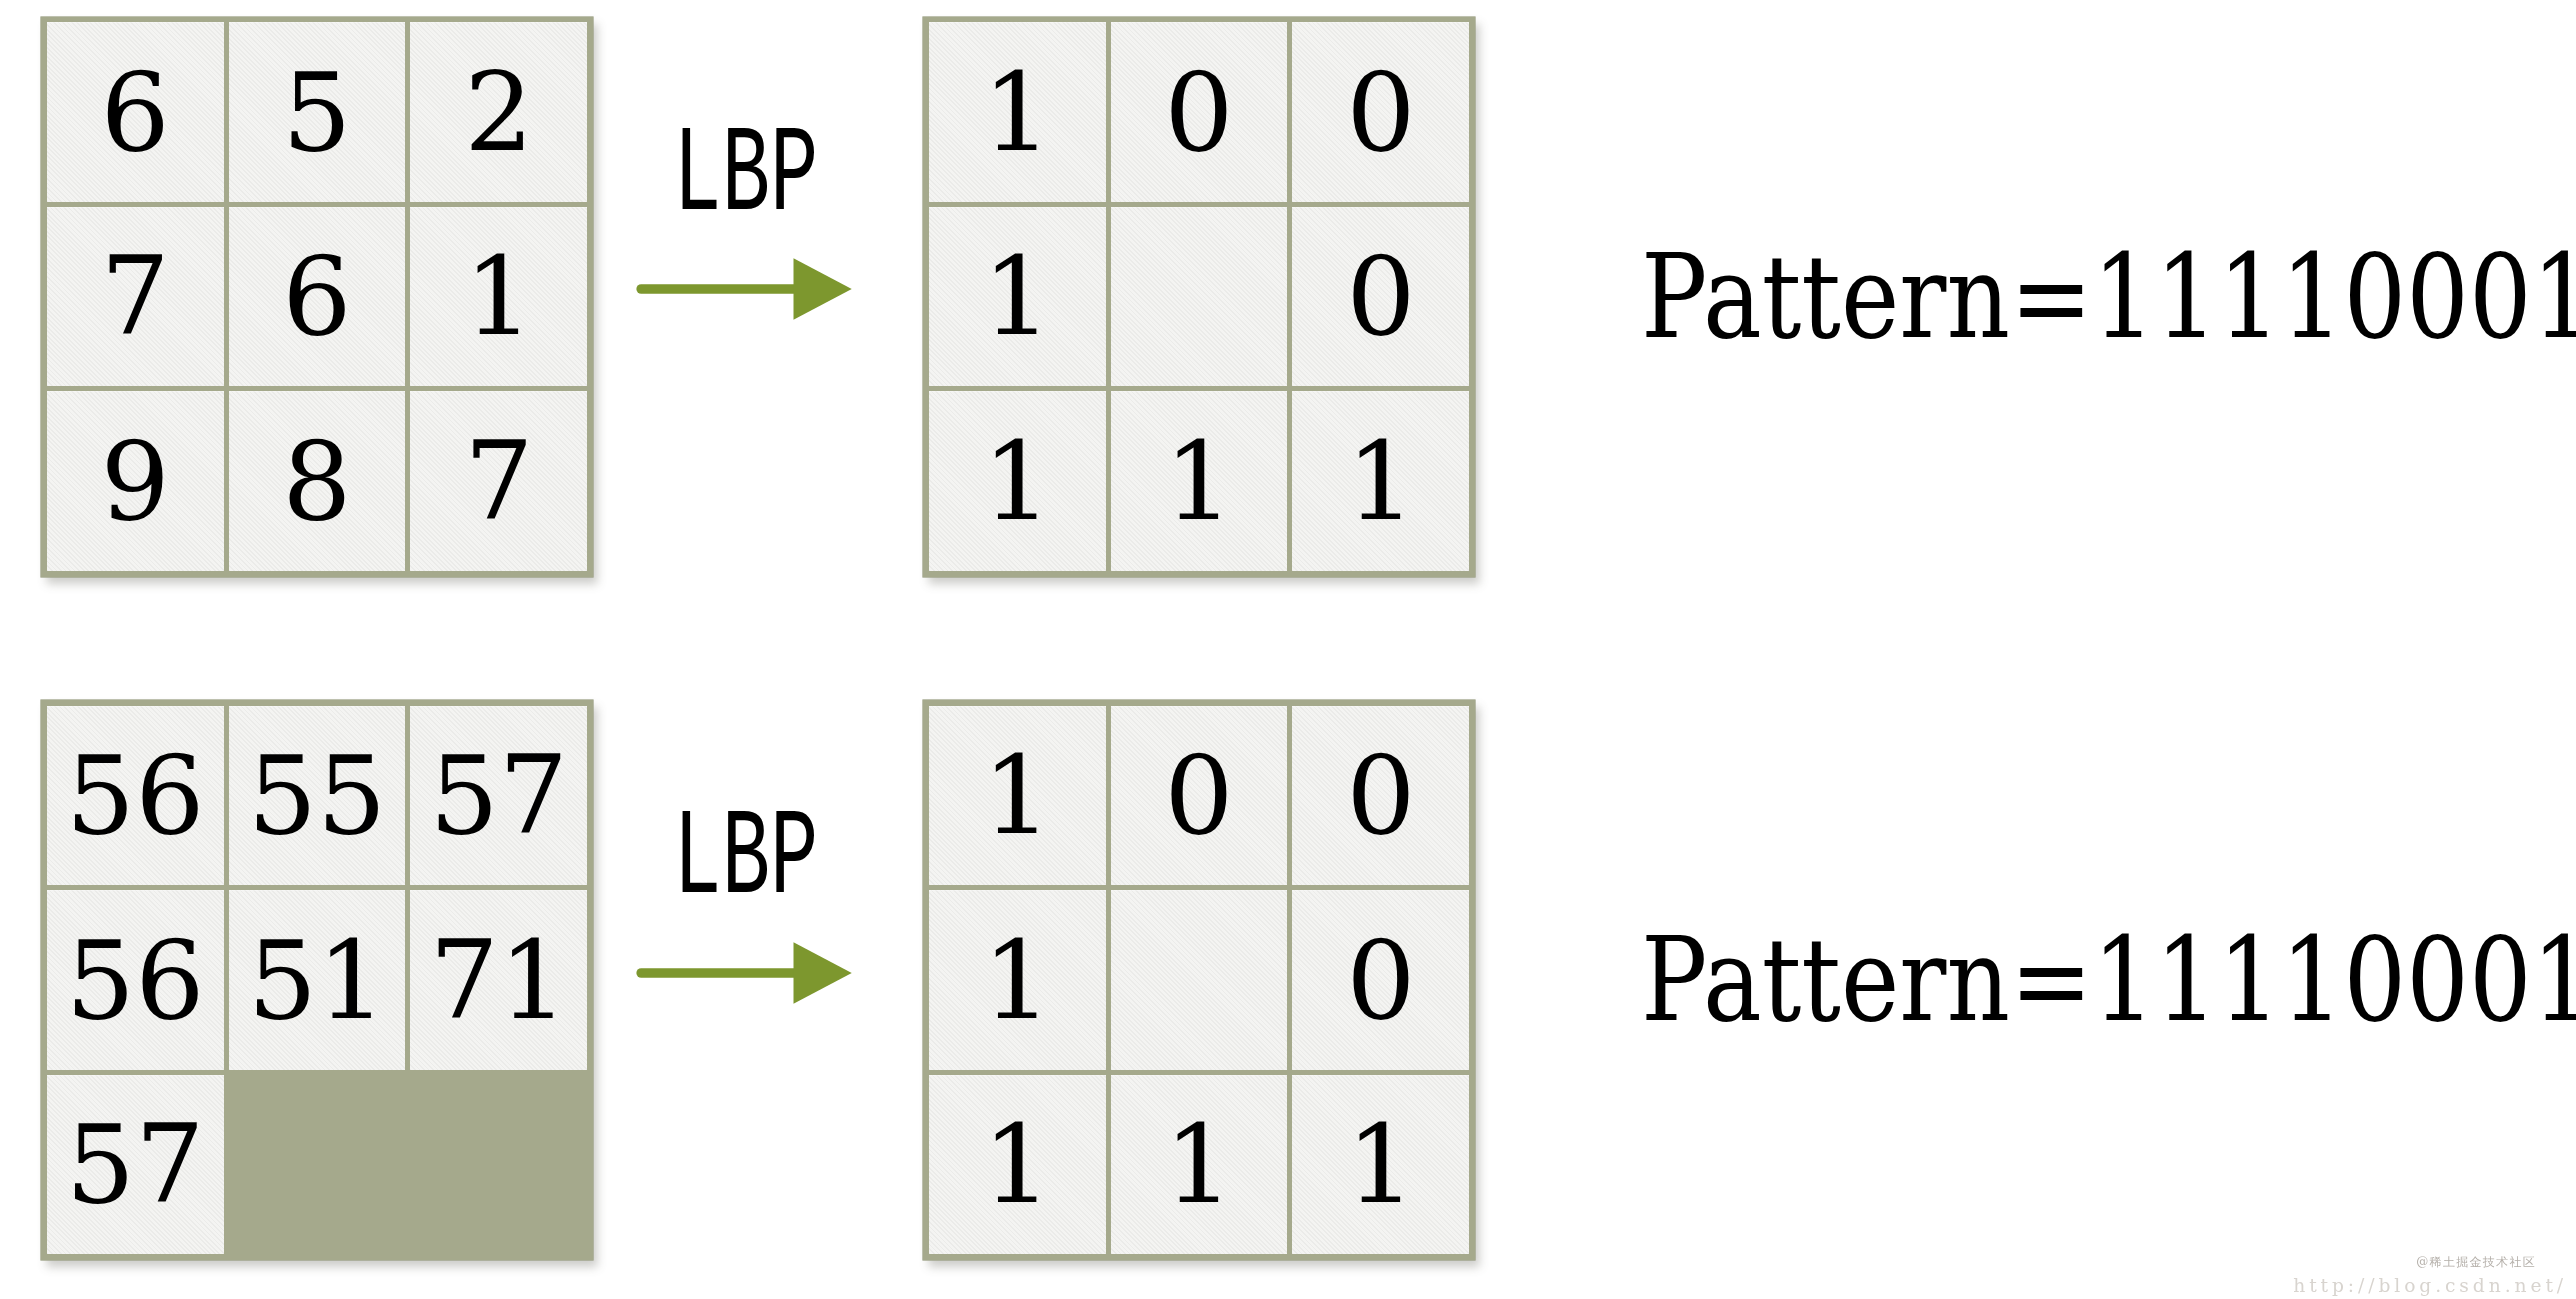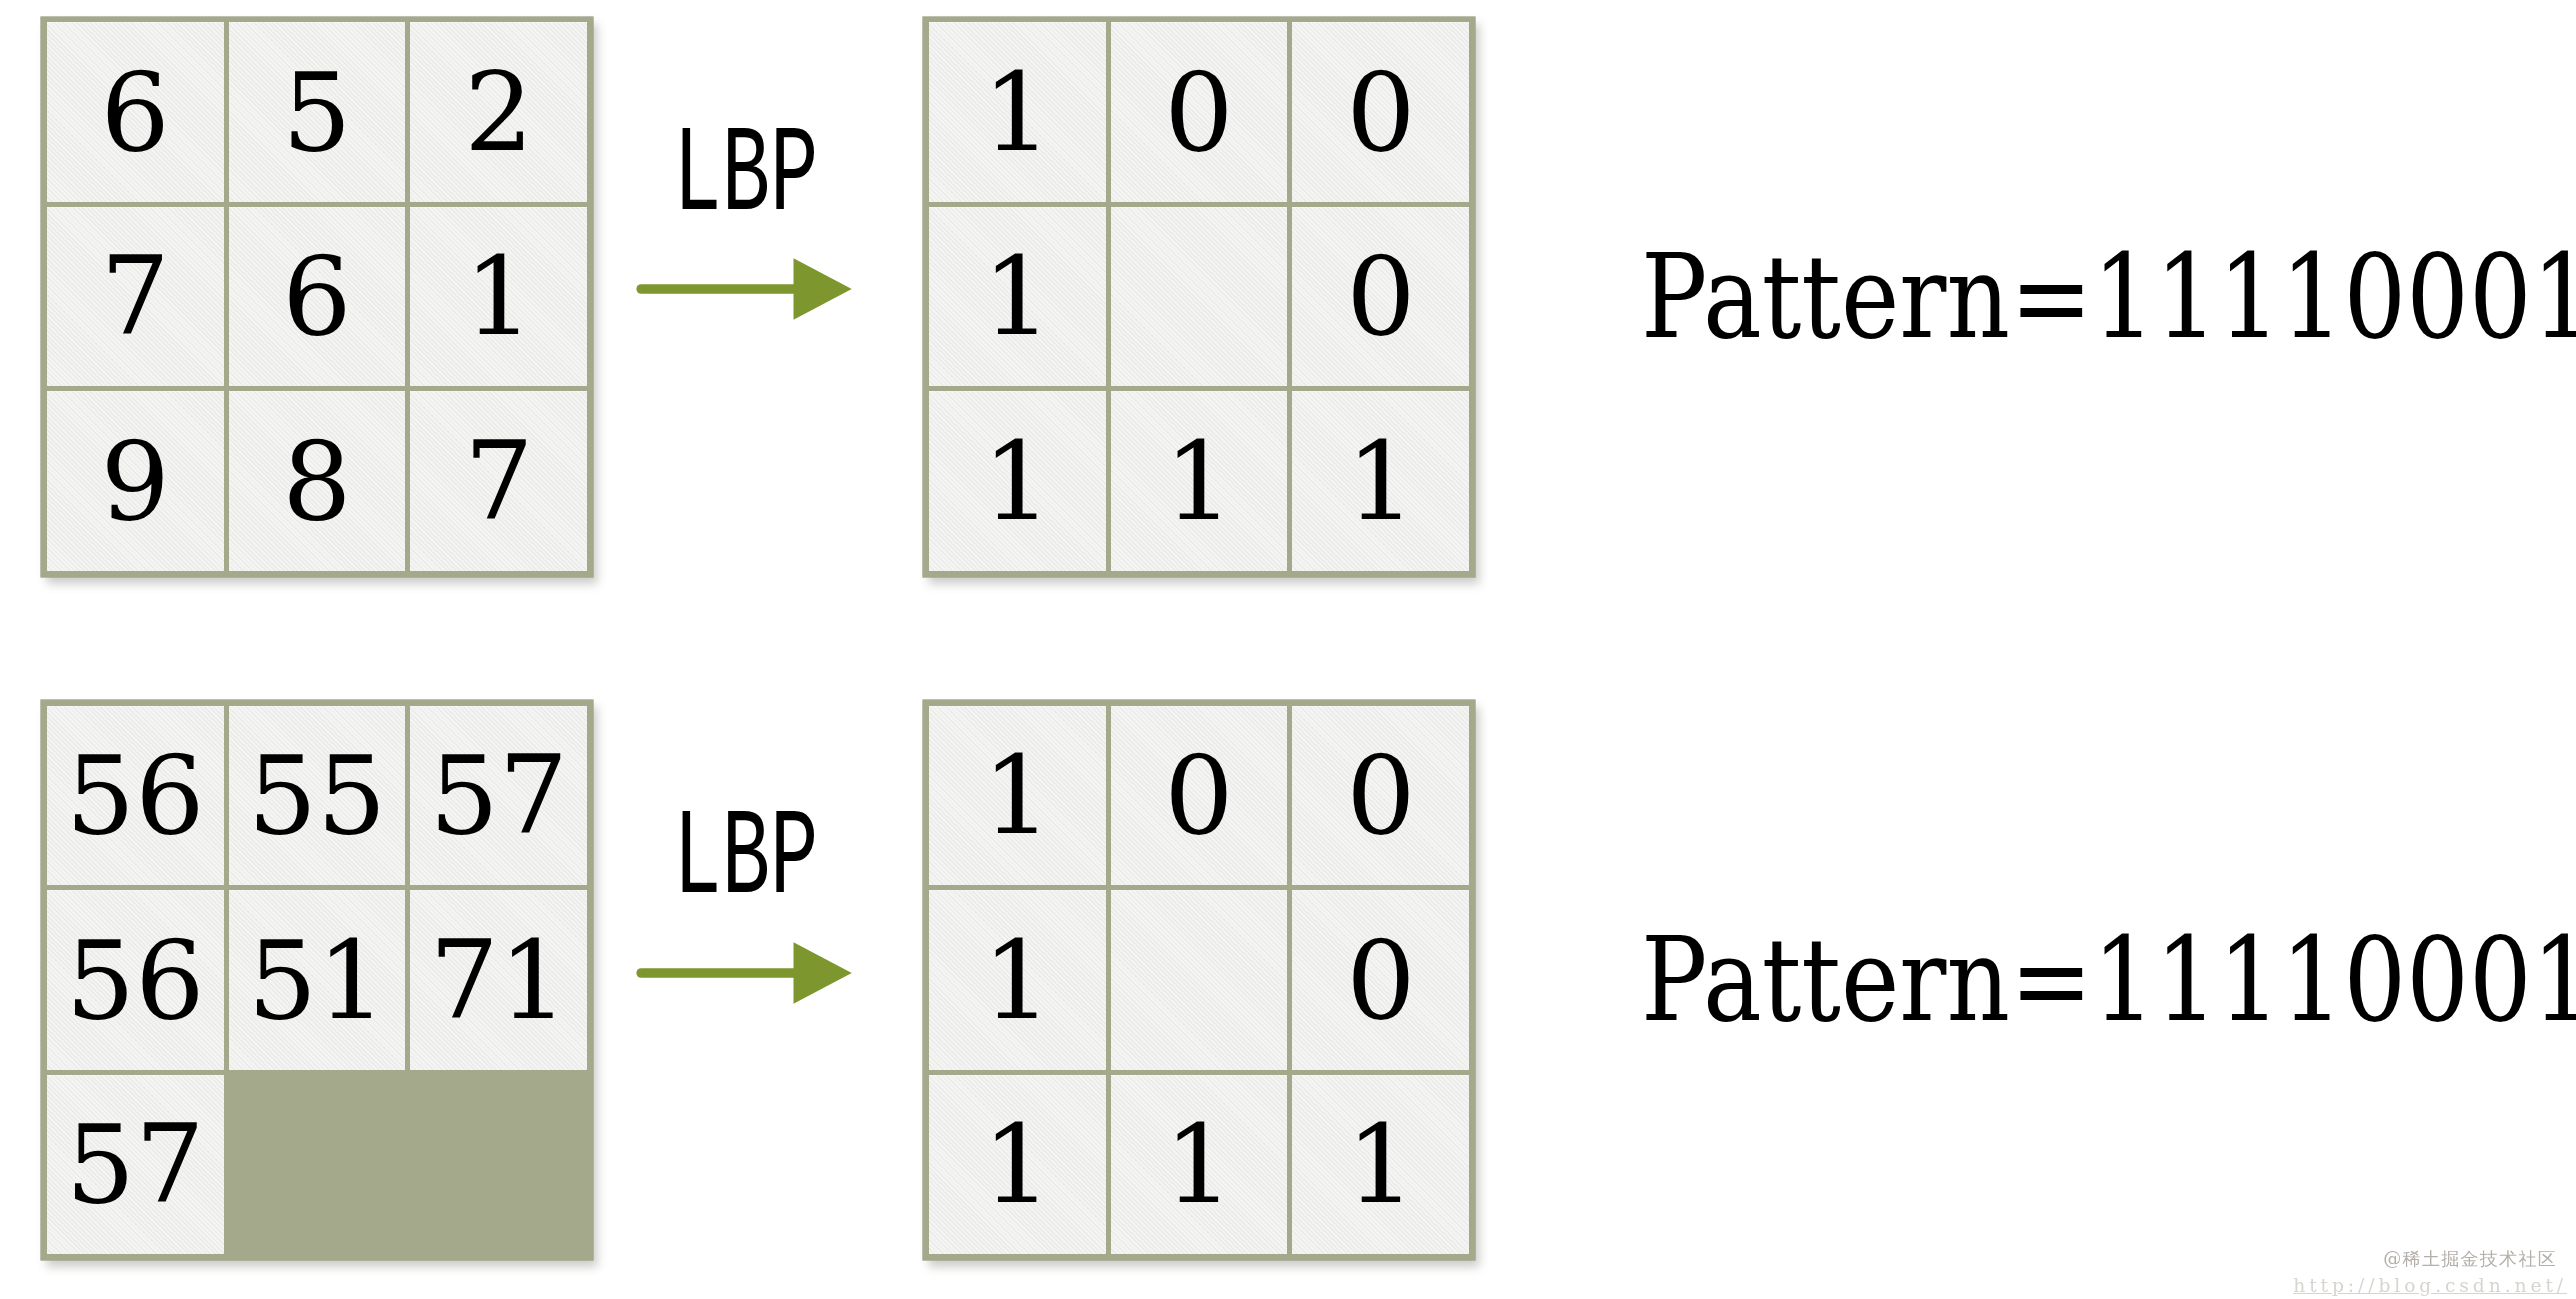--- a/index.html
+++ b/index.html
@@ -56,28 +56,27 @@
     margin-left:166px;
     font-size:116px;line-height:1;color:#000;white-space:nowrap;
     transform:scaleX(.85);transform-origin:left center;
   }
 
   
   .watermark{
     position:absolute;right:9px;bottom:3.9px;text-align:right;
   }
   .wm1{
-    font-size:18px;letter-spacing:1.3px;line-height:1;
+    font-size:12px;letter-spacing:1.3px;line-height:1;
     color:var(--watermark-primary,#b4afa9);
-    margin:0 10px 9px 0;
+    margin:0 31px 9px 0;
   }
   .wm2{
     font-size:18.7px;letter-spacing:3.9px;line-height:1;
     color:var(--watermark-secondary,#d8d4cf);
-    text-decoration:underline;
   }
 </style>
 </head>
 <body>
 
 <div>
 
   <section class="row row-1">
     <div class="grid input">
       <div class="cell">6</div>

